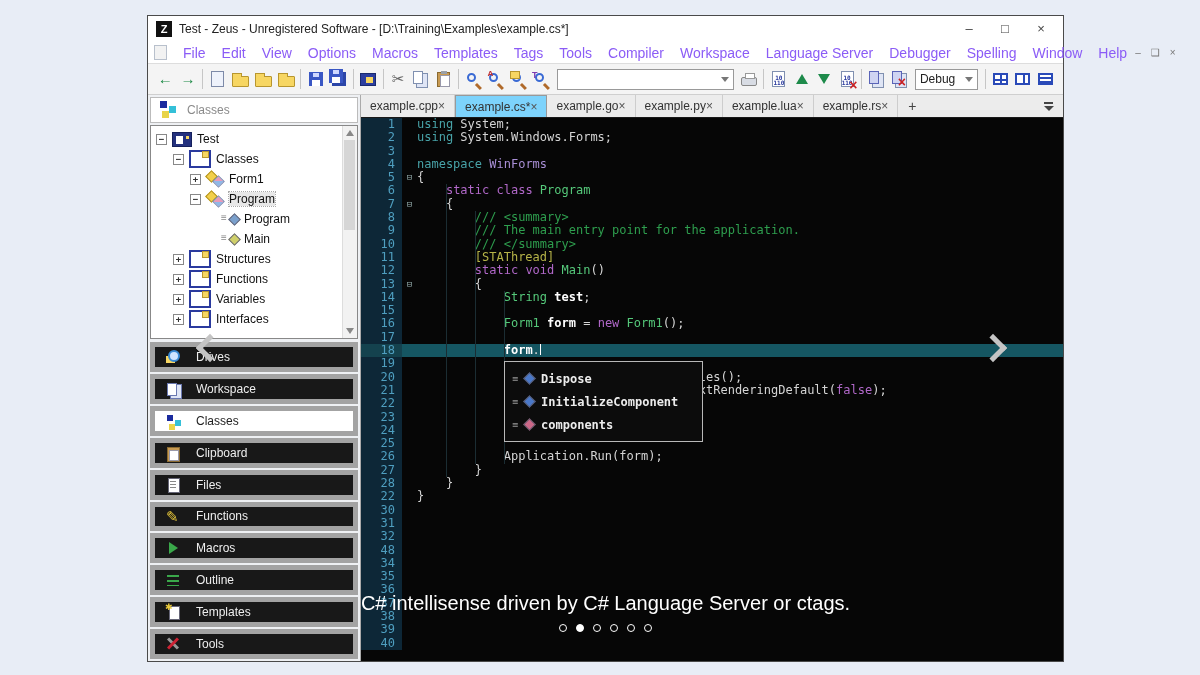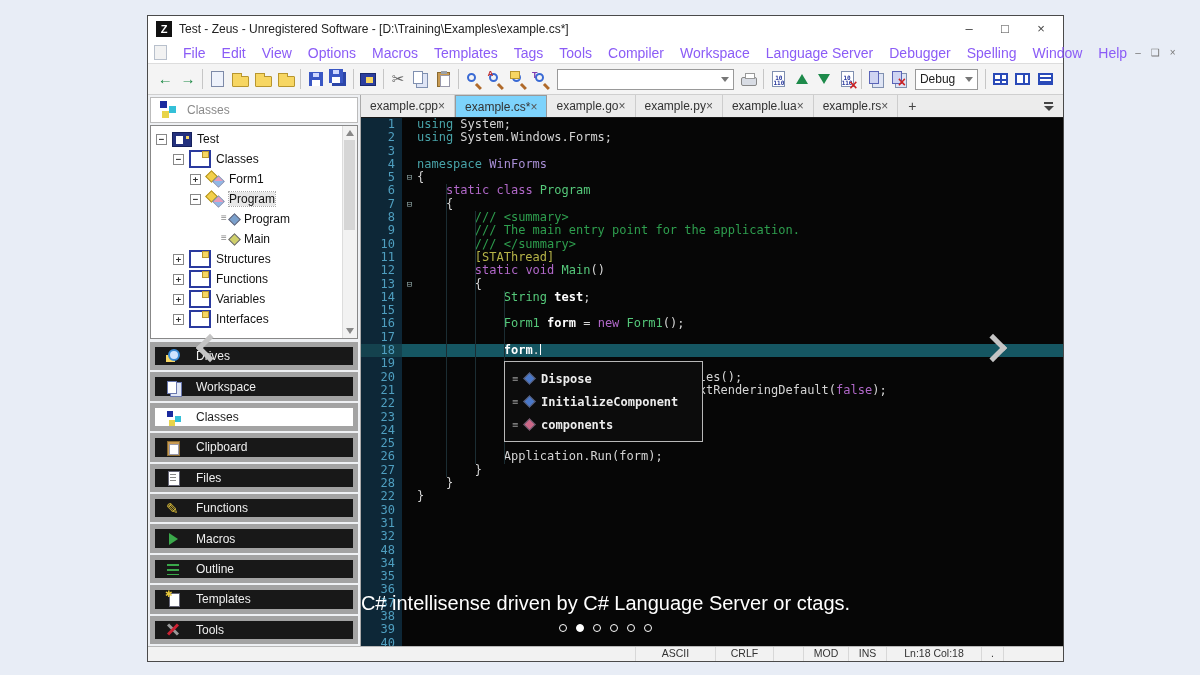--- a/index.html
+++ b/index.html
@@ -497,31 +497,20 @@
             <div class="pp-row">
               <span class="pp-pre">≡</span>
               <span class="pp-dia field"></span>
               <span class="pp-label">components</span>
             </div>
           </div>
       </div>
     </div>
   </div>
 
-  <div class="statusbar">
-    <span class="st-spacer"></span>
-    <span class="st-cell" style="width:80px;">ASCII</span>
-    <span class="st-cell" style="width:58px;">CRLF</span>
-    <span class="st-cell" style="width:30px;"></span>
-    <span class="st-cell" style="width:45px;">MOD</span>
-    <span class="st-cell" style="width:38px;">INS</span>
-    <span class="st-cell" style="width:95px;">Ln:18 Col:18</span>
-    <span class="st-cell" style="width:22px;">.</span>
-    <span class="st-cell" style="width:60px;"></span>
-  </div>
 
   <div class="caption">C# intellisense driven by C# Language Server or ctags.</div>
   <div class="dots" id="dots">
       <span class="dot"></span>
       <span class="dot on"></span>
       <span class="dot"></span>
       <span class="dot"></span>
       <span class="dot"></span>
       <span class="dot"></span>
     </div>

